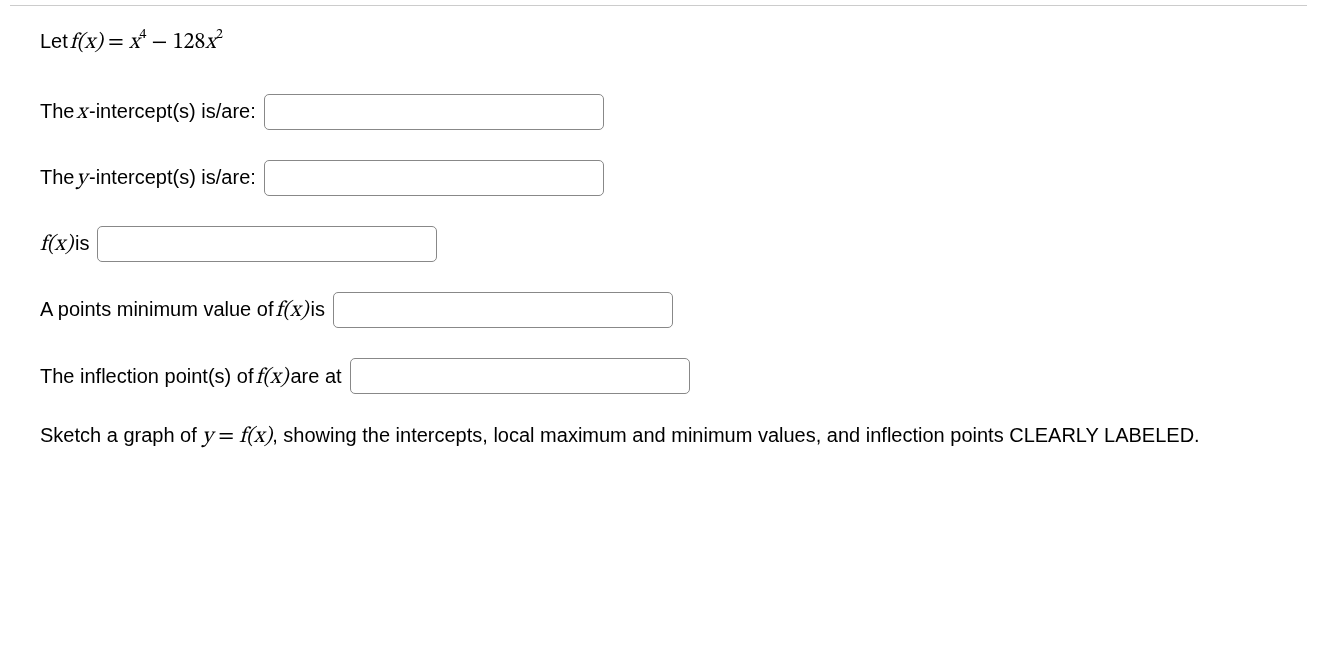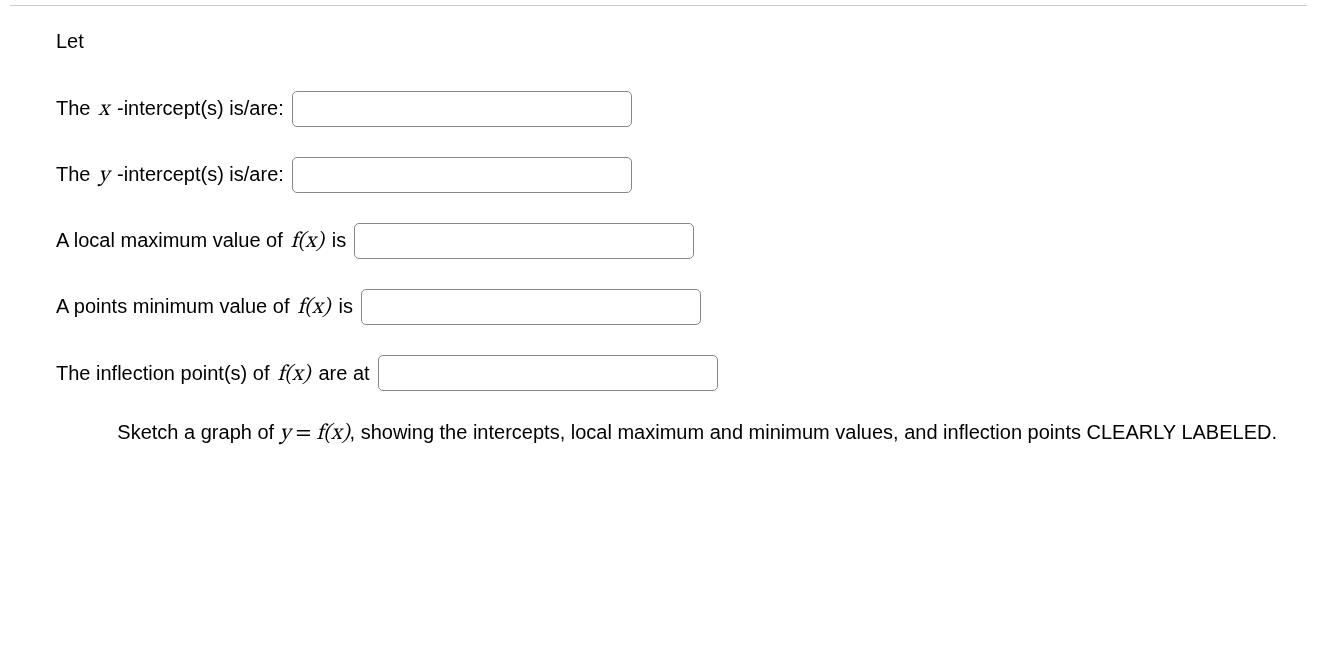--- a/index.html
+++ b/index.html
@@ -31,21 +31,20 @@
     .row.first {
       margin-bottom: 35px;
     }
     .row.last-gap {
       margin-bottom: 25px;
       align-items: flex-end;
     }
     .final-text {
       font-size: 20px;
       line-height: 1.6;
-      text-align: right;
     }
     .math {
       font-family: 'Cambria Math', 'STIX Two Math', 'Times New Roman', serif;
       font-size: 22px;
     }
     .math-it {
       font-style: italic;
     }
     .sup {
       font-size: 14px;
@@ -59,34 +58,36 @@
       border: 1px solid #888;
       border-radius: 5px;
       font-size: 18px;
       padding: 4px 8px;
       margin-left: 8px;
       background: #fff;
     }
     .label-part {
       display: inline-flex;
       align-items: baseline;
-      gap: 8px;
-      margin-left: 16px;
+      gap: 2px;
     }
   </style>
 </head>
 <body>
 
 <div class="top-rule"></div>
 
 <div class="content">
 
   <div class="row first">
     <span class="label-part">
       <span>Let </span>
+      <span class="math">
+        <span class="math-it">f(x)</span><span> = </span><span class="math-it">x</span><span class="sup">4</span><span> − 128</span><span class="math-it">x</span><span class="sup">2</span>
+      </span>
     </span>
   </div>
 
   <div class="row">
     <span class="label-part">
       <span>The </span>
         <span class="math math-it">x</span>
         <span>-intercept(s) is/are: </span>
     </span>
     <input type="text" value="" style="">
@@ -96,21 +97,20 @@
     <span class="label-part">
       <span>The </span>
         <span class="math math-it">y</span>
         <span>-intercept(s) is/are: </span>
     </span>
     <input type="text" value="" style="">
   </div>
 
   <div class="row">
     <span class="label-part">
-      <span>A local maximum value of </span>
         <span class="math math-it">f(x)</span>
         <span> is </span>
     </span>
     <input type="text" value="" style="">
   </div>
 
   <div class="row">
     <span class="label-part">
       <span>A points minimum value of </span>
         <span class="math math-it">f(x)</span>

